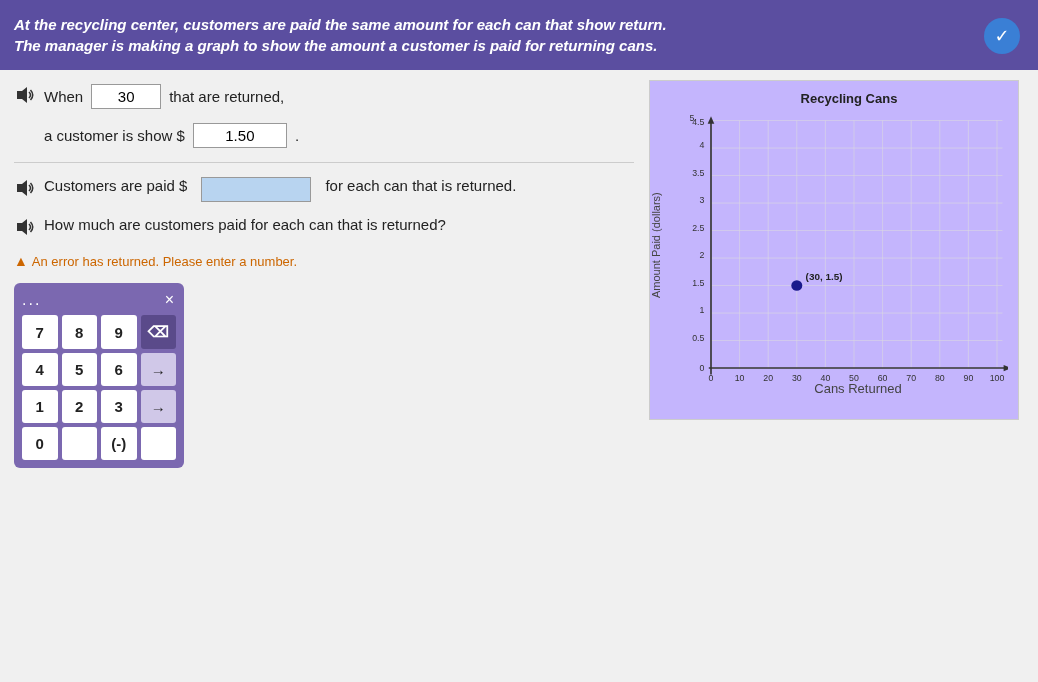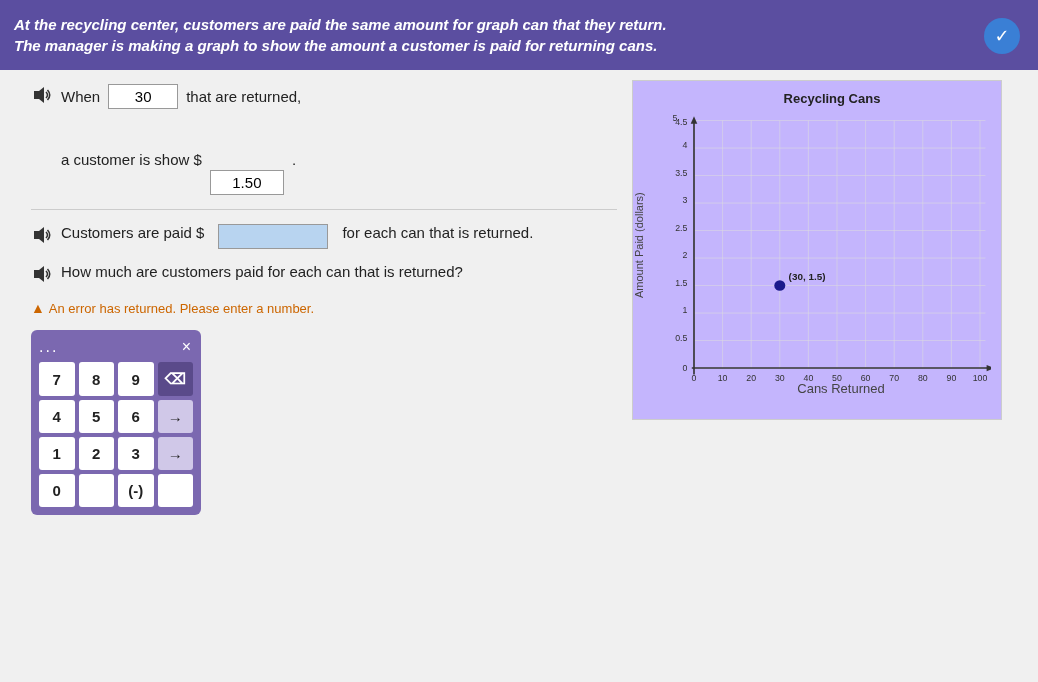--- a/index.html
+++ b/index.html
@@ -40,21 +40,21 @@
       cursor: pointer;
       color: white;
       font-size: 18px;
       flex-shrink: 0;
       margin-top: 4px;
     }
 
     .main-content {
       display: flex;
       flex: 1;
-      padding: 10px 31px;
+      padding: 10px 14px;
       gap: 10px;
       background: #f0f0f0;
     }
 
     .left-panel {
       flex: 1;
       display: flex;
       flex-direction: column;
       gap: 6px;
     }
@@ -220,21 +220,21 @@
     svg.chart {
       flex: 1;
       width: 100%;
     }
   </style>
 </head>
 <body>
 
 <div class="header">
   <div class="header-text">
-    <div>At the recycling center, customers are paid the same amount for graph can that they return.</div>
+    <div>At the recycling center, customers are paid the same amount for each can that show return.</div>
     <div>The manager is making a graph to show the amount a customer is paid for returning cans.</div>
   </div>
   <button class="check-btn">✓</button>
 </div>
 
 <div class="main-content">
 
   <div class="left-panel">
 
     <div class="question-row">
@@ -245,21 +245,21 @@
           <path d="M16.5,6 Q21,11 16.5,16" stroke="#333" stroke-width="1.5" fill="none"></path>
         </svg>
       </span>
       <span>When</span>
       <input class="input-box" type="text" value="30" style="">
       <span>that are returned,</span>
     </div>
 
     <div class="question-row" style="padding-left: 30px;">
       <span>a customer is show $</span>
-      <input class="input-box" type="text" value="1.50" style="width: 74px; margin-top: 47px;">
+      <input class="input-box" type="text" value="1.50" style="width: 94px;">
       <span>.</span>
     </div>
 
     <hr class="divider">
 
     <div class="question-row" style="align-items: flex-start; flex-wrap: wrap;">
       <span>
         <svg class="speaker-icon" viewBox="0 0 22 22" fill="none">
           <polygon points="3,7 8,7 13,3 13,19 8,15 3,15" fill="#333"></polygon>
           <path d="M15,8 Q18,11 15,14" stroke="#333" stroke-width="1.5" fill="none"></path>

